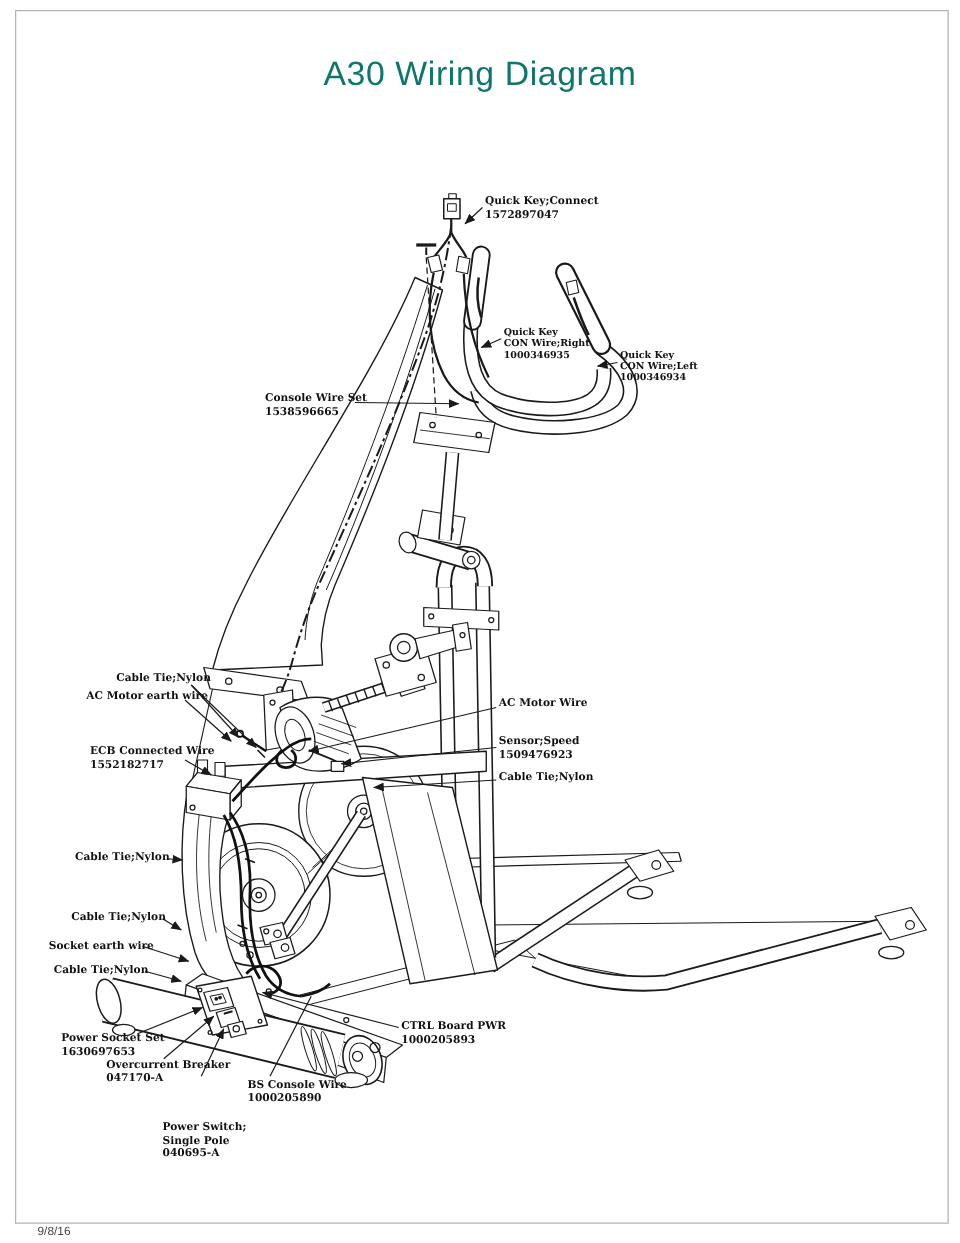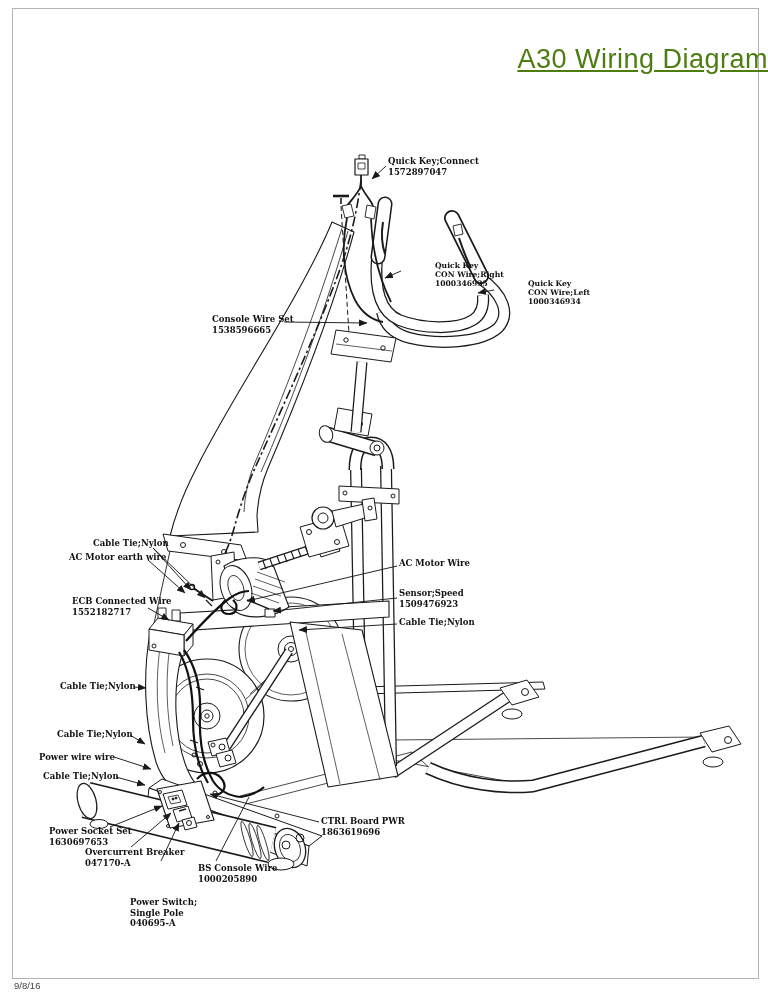--- a/index.html
+++ b/index.html
@@ -1,26 +1,26 @@
 <!DOCTYPE html>
 <html><head>
 <meta charset="utf-8">
 <style>
   html,body{margin:0;padding:0;background:#fff;}
   body{width:768px;height:994px;position:relative;overflow:hidden;
        font-family:"Liberation Sans",sans-serif;}
   .page-border{position:absolute;left:12px;top:8px;width:745px;height:969px;
        border:1px solid #b3b3b3;pointer-events:none;}
-  .title{position:absolute;left:0;right:0;top:44px;text-align:right;
-       font-size:27px;color:#4d7c0f;letter-spacing:.5px;text-decoration:underline;}
-  .date{position:absolute;left:14px;top:980px;font-size:9.5px;color:#444;}
+  .title{position:absolute;left:0;right:0;top:44px;text-align:center;
+       font-size:27px;color:#0f766e;letter-spacing:.5px;}
+  .date{position:absolute;left:30px;top:980px;font-size:9.5px;color:#444;}
   svg.machine{position:absolute;left:0;top:0;}
   .lbl{position:absolute;font-family:"DejaVu Serif",serif;font-weight:bold;
        font-size:8.5px;line-height:10.5px;color:#111;white-space:pre-line;}
-  .lbl-sm{font-size:7.6px;line-height:9px;margin-left:32px;}
+  .lbl-sm{font-size:7.6px;line-height:9px;}
 </style>
 </head>
 <body>
 
 <div class="page-border"></div>
 <div class="title">A30 Wiring Diagram</div>
 
 <svg class="machine" width="768" height="994" viewBox="0 0 768 994">
   <defs>
     <marker id="ah" markerWidth="9" markerHeight="7" refX="8" refY="3.5" orient="auto" markerUnits="userSpaceOnUse">
@@ -287,27 +287,27 @@
 <div class="lbl" style="left:93px;top:538px">Cable Tie;Nylon</div>
 <div class="lbl" style="left:69px;top:552px">AC Motor earth wire</div>
 <div class="lbl" style="left:72px;top:596px">ECB Connected Wire
 1552182717</div>
 <div class="lbl" style="left:399px;top:558px">AC Motor Wire</div>
 <div class="lbl" style="left:399px;top:588px">Sensor;Speed
 1509476923</div>
 <div class="lbl" style="left:399px;top:617px">Cable Tie;Nylon</div>
 <div class="lbl" style="left:60px;top:681px">Cable Tie;Nylon</div>
 <div class="lbl" style="left:57px;top:729px">Cable Tie;Nylon</div>
-<div class="lbl" style="left:39px;top:752px">Power wire wire</div>
+<div class="lbl" style="left:39px;top:752px">Socket earth wire</div>
 <div class="lbl" style="left:43px;top:771px">Cable Tie;Nylon</div>
 <div class="lbl" style="left:49px;top:826px">Power Socket Set
 1630697653</div>
 <div class="lbl" style="left:85px;top:847px">Overcurrent Breaker
 047170-A</div>
 <div class="lbl" style="left:130px;top:897px">Power Switch;
 Single Pole
 040695-A</div>
 <div class="lbl" style="left:198px;top:863px">BS Console Wire
 1000205890</div>
 <div class="lbl" style="left:321px;top:816px">CTRL Board PWR
-1863619696</div>
+1000205893</div>
 
 <div class="date">9/8/16</div>
 
 </body></html>

